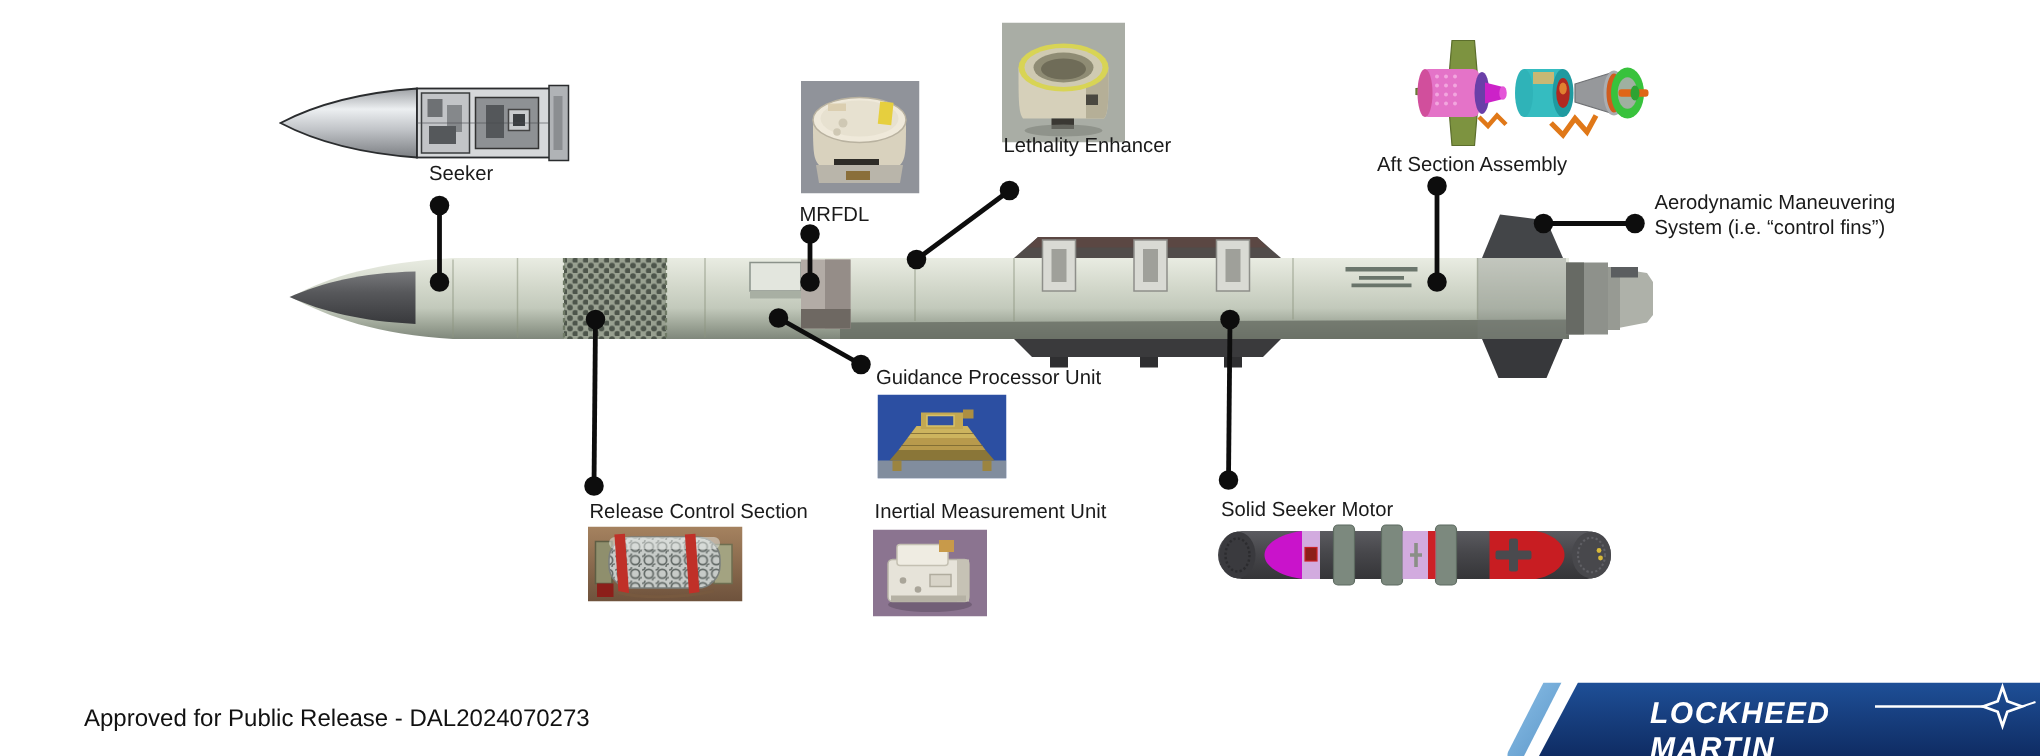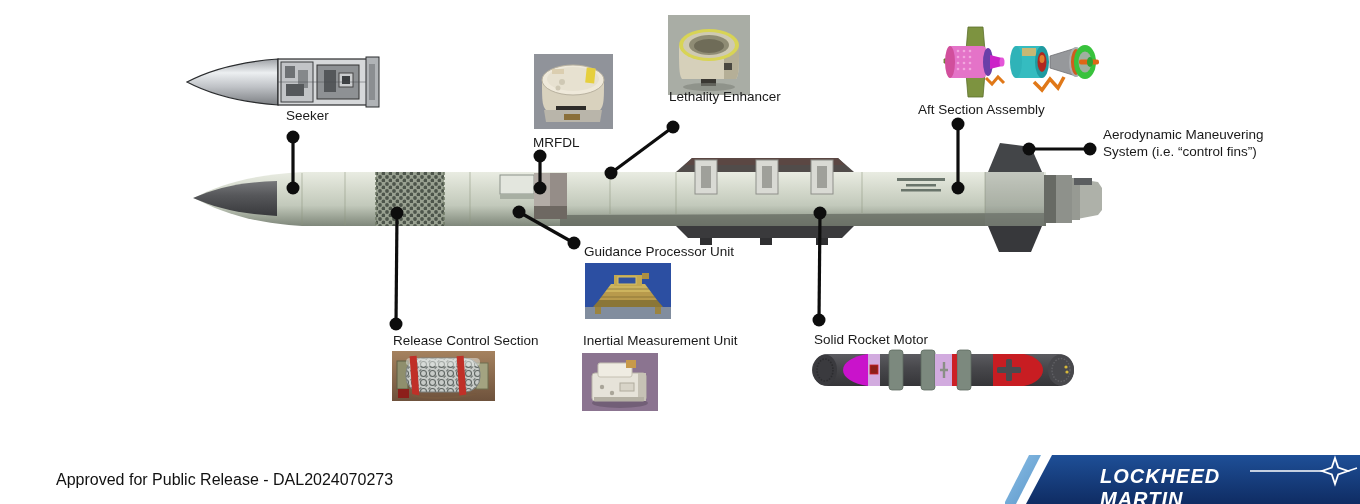--- a/index.html
+++ b/index.html
@@ -313,21 +313,21 @@
 
   <div class="label" style="left:286px;top:107px">Seeker</div>
   <div class="label" style="left:533px;top:134px">MRFDL</div>
   <div class="label" style="left:669px;top:88px">Lethality Enhancer</div>
   <div class="label" style="left:918px;top:101px">Aft Section Assembly</div>
   <div class="label" style="left:1103px;top:126px;width:170px">Aerodynamic Maneuvering
 System (i.e. “control fins”)</div>
   <div class="label" style="left:584px;top:243px">Guidance Processor Unit</div>
   <div class="label" style="left:393px;top:332px">Release Control Section</div>
   <div class="label" style="left:583px;top:332px">Inertial Measurement Unit</div>
-  <div class="label" style="left:814px;top:331px">Solid Rocket Motor</div>
+  <div class="label" style="left:814px;top:331px">Solid Seeker Motor</div>
 
   <div class="footer-text">Approved for Public Release - DAL2024070273</div>
 
   <svg class="abs" style="left:1005px;top:455px" width="355" height="49" viewBox="0 0 355 49">
     <defs>
       <linearGradient id="nav" x1="0" y1="0" x2="0" y2="1">
         <stop offset="0" stop-color="#1e4f97"></stop>
           <stop offset="1" stop-color="#0f2c63"></stop>
       </linearGradient>
       <linearGradient id="lb" x1="0" y1="0" x2="1" y2="1">

